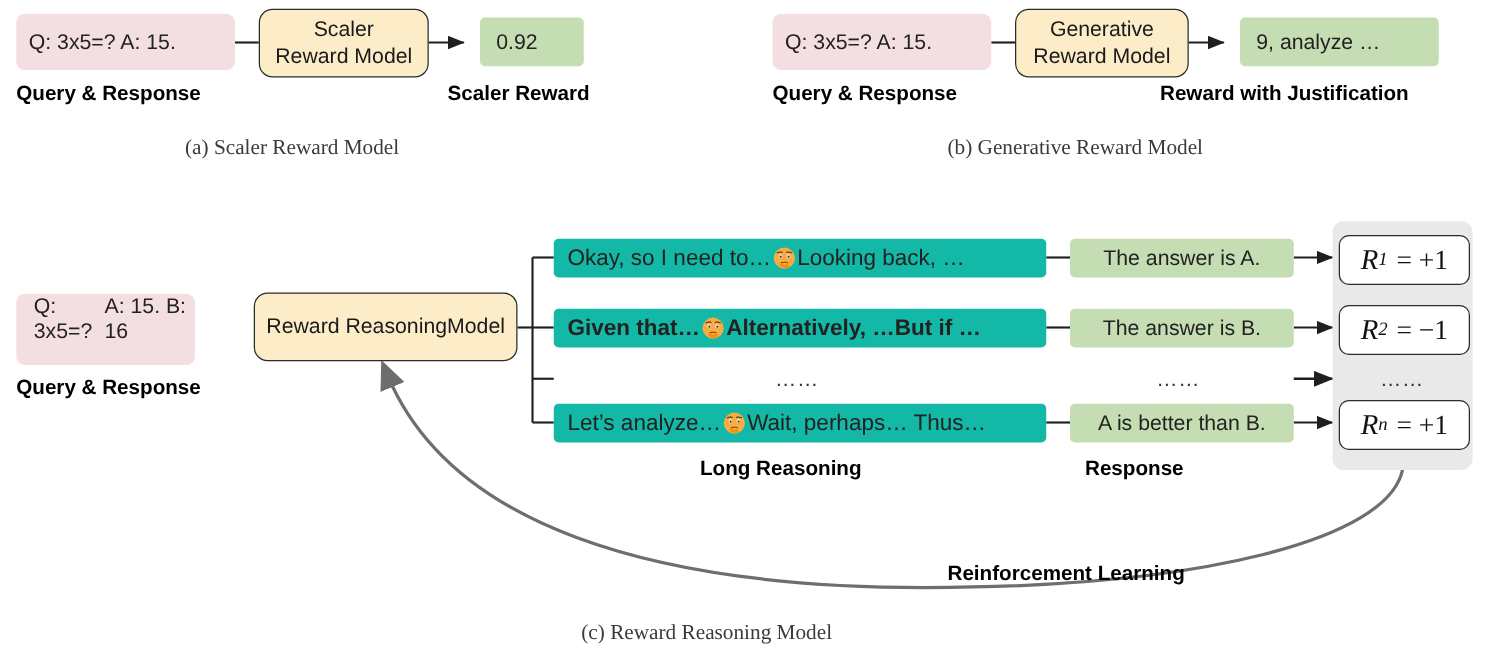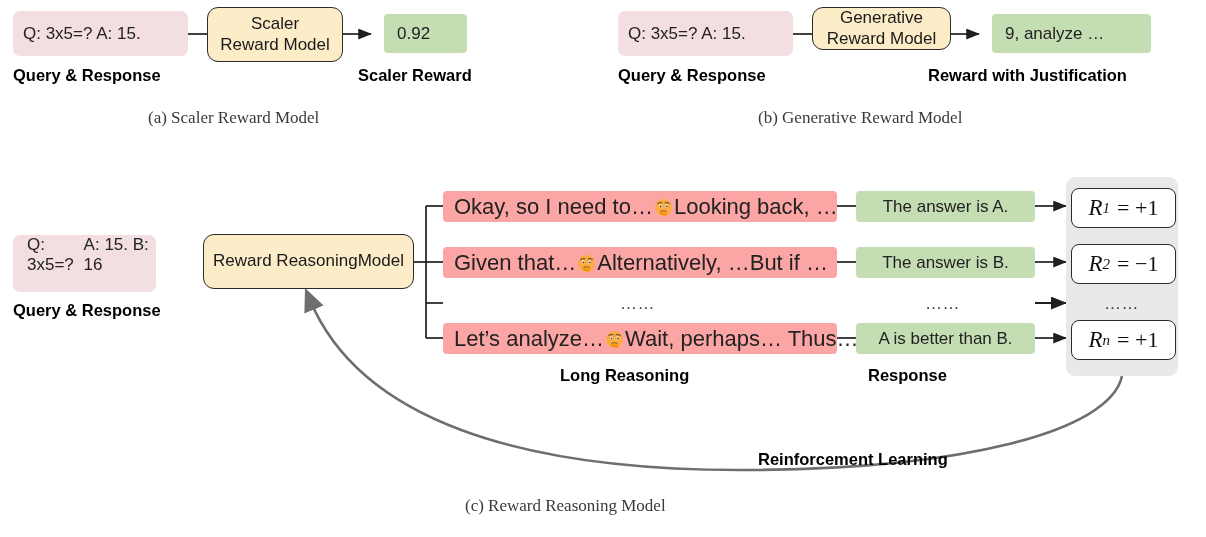--- a/index.html
+++ b/index.html
@@ -54,24 +54,24 @@
     color: #1a1a1a;
   }
   .green {
     background: #c5ddb3;
     border-radius: 4px;
     padding-left: 13px;
     font-size: 17px;
     color: #222;
   }
   .blue {
-    background: #fca5a5;
+    background: #14b8a6;
     border-radius: 4px;
     padding-left: 11px;
-    font-size: 22px;
+    font-size: 18px;
     color: #222;
     white-space: nowrap;
   }
   .greenc {
     background: #c5ddb3;
     border-radius: 4px;
     justify-content: center;
     font-size: 17px;
     color: #222;
   }
@@ -195,21 +195,21 @@
   </div>
   <div class="boldlabel" style="left:358px; top:66px;">Scaler Reward</div>
 
   <div class="caption" style="left:148px; top:108px;">(a) Scaler Reward Model</div>
 
   <div class="node pink" style="left:618px; top:11px; width:175px; height:45px;">
     <span>Q: 3x5=? A: 15.</span>
   </div>
   <div class="boldlabel" style="left:618px; top:66px;">Query &amp; Response</div>
 
-  <div class="node yellow" style="left:812px; top:7px; width:139px; height:43px; flex-direction:column; justify-content:center;">
+  <div class="node yellow" style="left:812px; top:7px; width:139px; height:55px; flex-direction:column; justify-content:center;">
     <span>Generative</span>
     <span>Reward Model</span>
   </div>
 
   <div class="node green" style="left:992px; top:14px; width:159px; height:39px;">
     <span>9, analyze …</span>
   </div>
   <div class="boldlabel" style="left:928px; top:66px;">Reward with Justification</div>
 
   <div class="caption" style="left:758px; top:108px;">(b) Generative Reward Model</div>
@@ -236,21 +236,21 @@
         <circle cx="12.3" cy="15.8" r="1.6" fill="#2b2b2b"></circle>
         <circle cx="24.3" cy="15.8" r="1.6" fill="#2b2b2b"></circle>
         <path d="M7 10 q4 -2 8 -1" stroke="#2b2b2b" stroke-width="1.6" fill="none" stroke-linecap="round"></path>
         <path d="M21 9 q4 -1 8 1" stroke="#2b2b2b" stroke-width="1.6" fill="none" stroke-linecap="round"></path>
         <path d="M13 25 q5 -2 10 0" stroke="#664500" stroke-width="1.5" fill="none" stroke-linecap="round"></path>
       </svg>
     </span>
     <span>Looking back, …</span>
   </div>
 
-  <div class="node blue" style="left:443px; top:247px; width:394px; height:31px;">
+  <div class="node blue" style="left:443px; top:247px; width:394px; height:31px;font-weight:bold;">
     <span>Given that…</span>
     <span class="thinkface">
       <svg viewBox="0 0 36 36" width="19" height="19">
         <circle cx="18" cy="18" r="16" fill="#fcab40"></circle>
         <path d="M10 28 q4 5 10 5 q3 0 5 -1 l-1 -5 q-6 2 -11 -1 z" fill="#f4900c"></path>
         <ellipse cx="12" cy="15" rx="2.4" ry="3" fill="#fff"></ellipse>
         <ellipse cx="24" cy="15" rx="2.4" ry="3" fill="#fff"></ellipse>
         <circle cx="12.3" cy="15.8" r="1.6" fill="#2b2b2b"></circle>
         <circle cx="24.3" cy="15.8" r="1.6" fill="#2b2b2b"></circle>
         <path d="M7 10 q4 -2 8 -1" stroke="#2b2b2b" stroke-width="1.6" fill="none" stroke-linecap="round"></path>

